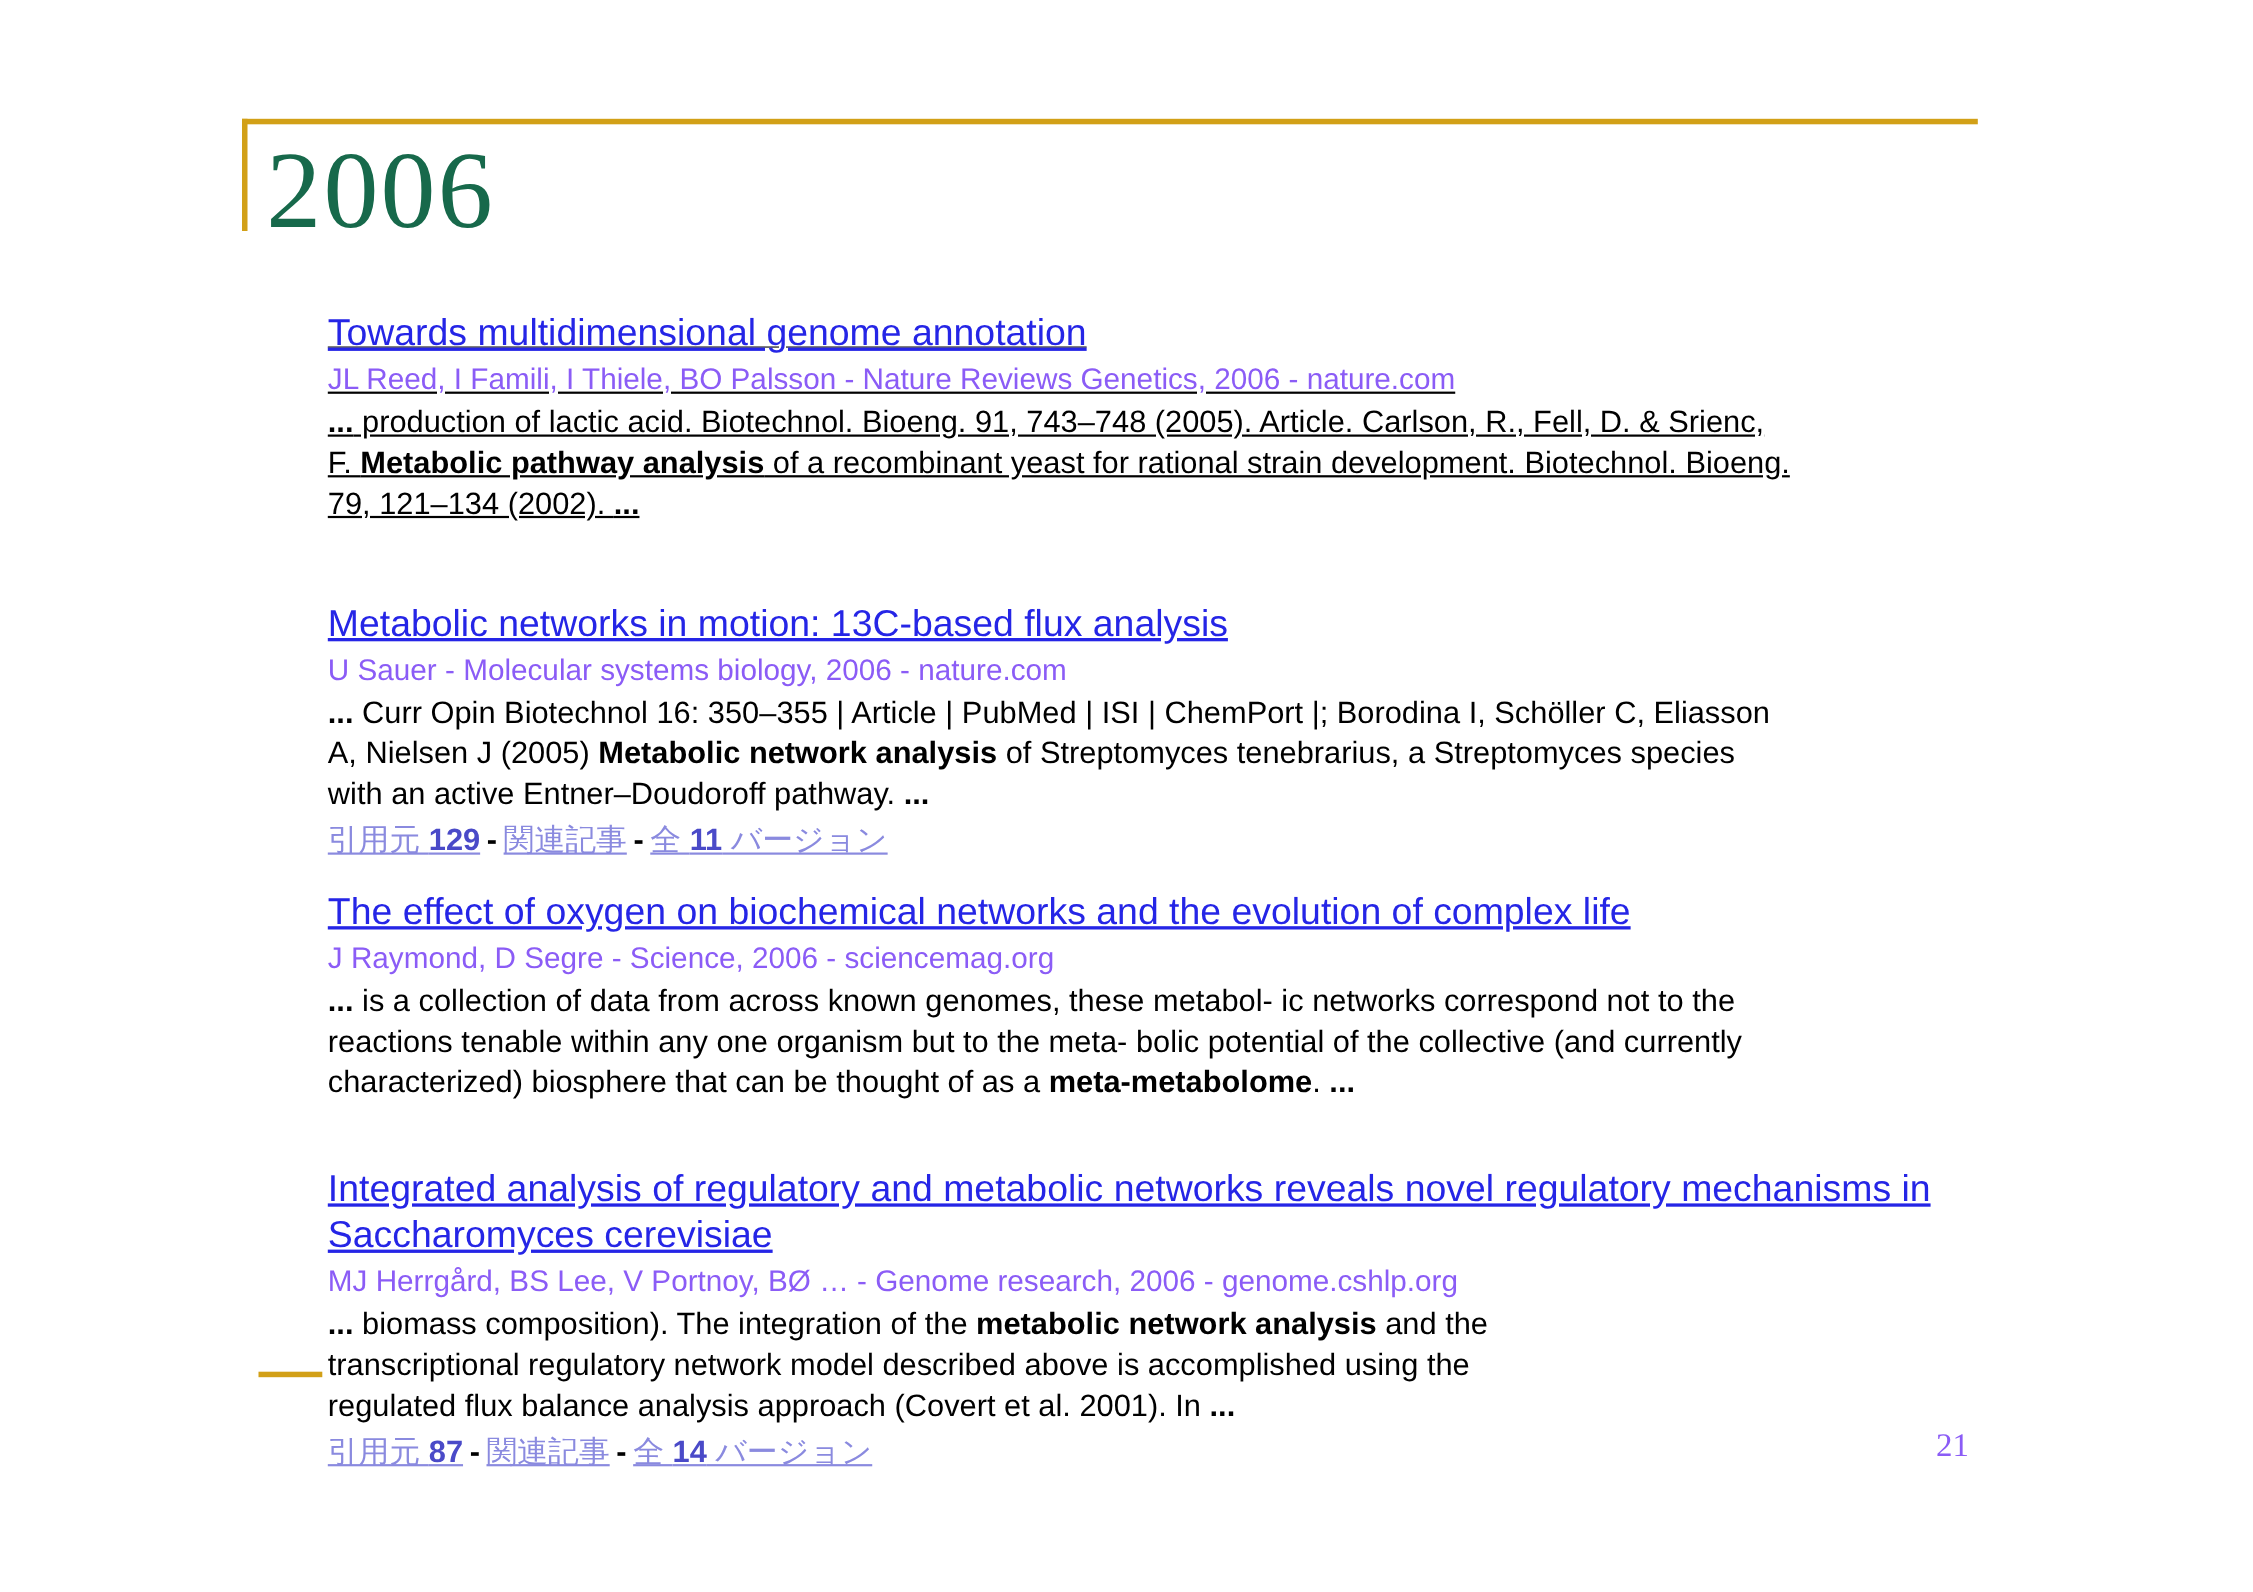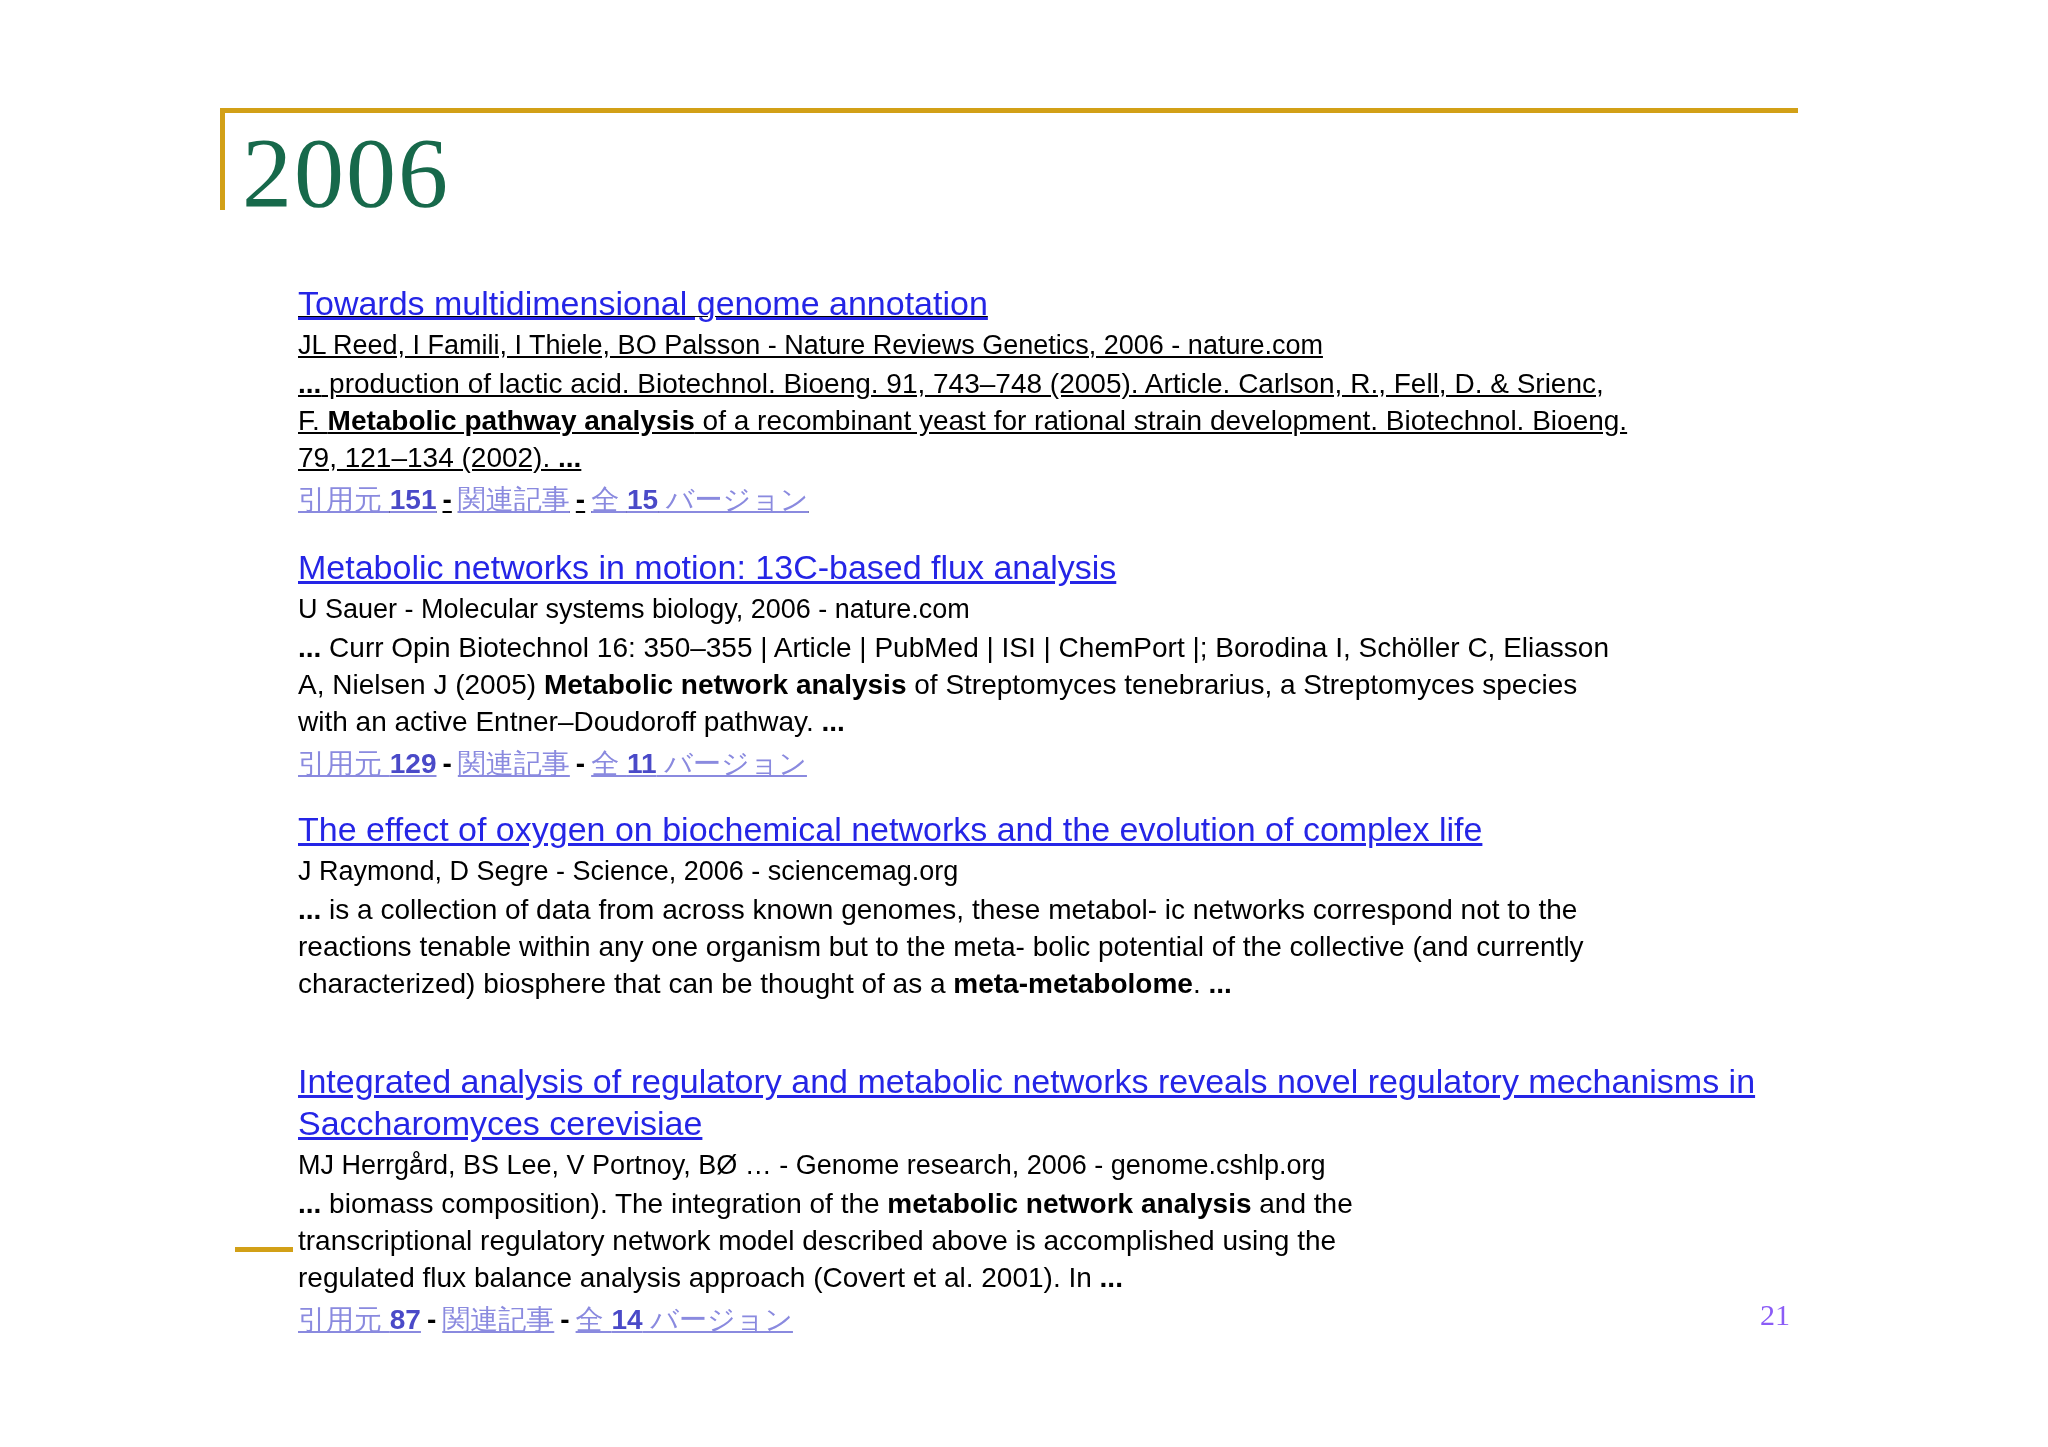--- a/index.html
+++ b/index.html
@@ -40,21 +40,21 @@
 
   .result-title {
     display:inline;
     font-size:34px; line-height:42px;
     color:#2525E6; text-decoration:underline;
     cursor:pointer;
   }
   .result-title-wrap { margin-bottom:4px; max-width:1545px; }
   .result-authors {
     font-size:27px; line-height:34px;
-    color:#000000; margin-bottom:3px;
+    color:#8b5cf6; margin-bottom:3px;
   }
   .result-snippet {
     font-size:28px; line-height:37px;
     color:#000000; max-width:1330px;
   }
   .result-4 .result-snippet { max-width:1065px; }
   .result-snippet .b { font-weight:bold; }
   .result-links {
     font-size:28px; line-height:36px; margin-top:6px;
     color:#000000;
@@ -75,23 +75,20 @@
 <div class="slide-title">2006</div>
 
 <div class="results">
 
   <div class="result result-1">
     <div class="result-title-wrap">
       <a class="result-title">Towards multidimensional genome annotation</a>
     </div>
     <div class="result-authors">JL Reed, I Famili, I Thiele, BO Palsson - Nature Reviews Genetics, 2006 - nature.com</div>
     <div class="result-snippet"><span class="b">...</span><span> production of lactic acid. Biotechnol. Bioeng. 91, 743–748 (2005). Article. Carlson, R., Fell, D. &amp; Srienc, F. </span><span class="b">Metabolic pathway analysis</span><span> of a recombinant yeast for rational strain development. Biotechnol. Bioeng. 79, 121–134 (2002). </span><span class="b">...</span></div>
-    <div class="result-links">
-      <a class="cjk-link"><span>引用元 </span><span class="num">151</span></a><span class="link-sep">-</span><a class="cjk-link">関連記事</a><span class="link-sep">-</span><a class="cjk-link"><span>全 </span><span class="num">15</span><span> バージョン</span></a>
-    </div>
   </div>
 
   <div class="result result-2">
     <div class="result-title-wrap">
       <a class="result-title">Metabolic networks in motion: 13C-based flux analysis</a>
     </div>
     <div class="result-authors">U Sauer - Molecular systems biology, 2006 - nature.com</div>
     <div class="result-snippet"><span class="b">...</span><span> Curr Opin Biotechnol 16: 350–355 | Article | PubMed | ISI | ChemPort |; Borodina I, Schöller C, Eliasson A, Nielsen J (2005) </span><span class="b">Metabolic network analysis</span><span> of Streptomyces tenebrarius, a Streptomyces species with an active Entner–Doudoroff pathway. </span><span class="b">...</span></div>
     <div class="result-links">
       <a class="cjk-link"><span>引用元 </span><span class="num">129</span></a><span class="link-sep">-</span><a class="cjk-link">関連記事</a><span class="link-sep">-</span><a class="cjk-link"><span>全 </span><span class="num">11</span><span> バージョン</span></a>

